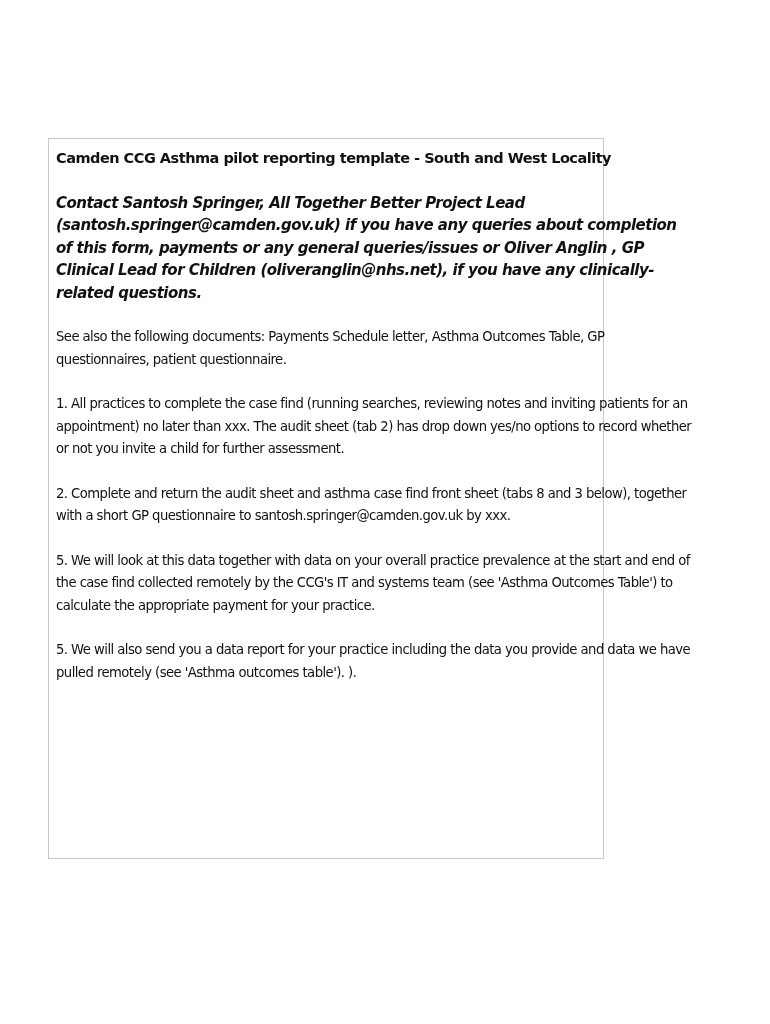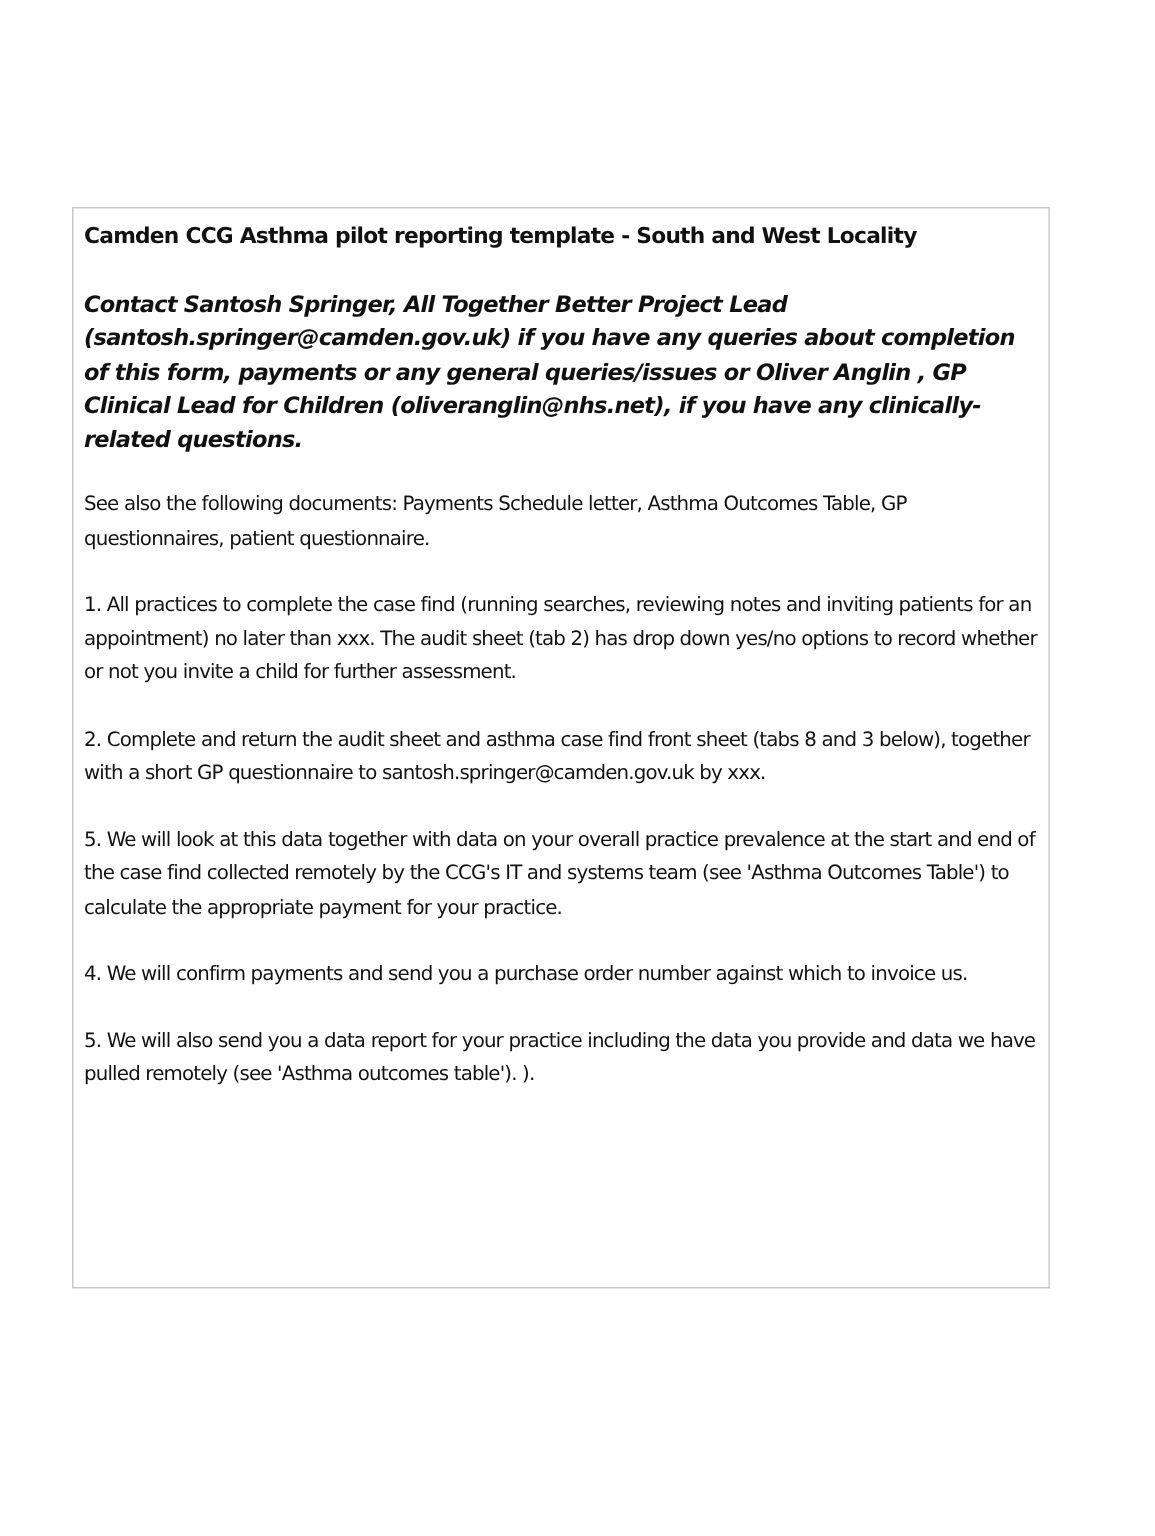--- a/index.html
+++ b/index.html
@@ -12,21 +12,21 @@
       height: 1024px;
       position: relative;
       overflow: hidden;
       font-family: "DejaVu Sans", sans-serif;
       color: #111111;
     }
     .sheet-box {
       position: absolute;
       left: 48px;
       top: 138px;
-      width: 652px;
+      width: 556px;
       height: 721px;
       border: 1px solid #c8c8c8;
       box-sizing: border-box;
       background: #ffffff;
     }
     .content {
       position: absolute;
       left: 7px;
       top: 8px;
       width: 640px;
@@ -59,16 +59,15 @@
 <body>
 
 <div class="sheet-box">
   <div class="content">
     <p class="title">Camden CCG Asthma pilot reporting template  - South and West Locality</p>
     <p class="contact">Contact Santosh Springer, All Together Better Project Lead (santosh.springer@camden.gov.uk) if you have any queries about completion of this form, payments or any general queries/issues or Oliver Anglin , GP Clinical Lead for Children (oliveranglin@nhs.net), if you have any clinically-related questions.</p>
     <p>See also the following documents: Payments Schedule letter, Asthma Outcomes Table, GP questionnaires, patient questionnaire.</p>
     <p>1. All practices to complete the case find (running searches, reviewing notes and inviting patients for an appointment) no later than xxx.  The audit sheet (tab 2) has drop down yes/no options to record whether or not you invite a child for further assessment.</p>
     <p>2. Complete and return the audit sheet and asthma case find front sheet (tabs 8 and 3 below), together with a short GP questionnaire  to santosh.springer@camden.gov.uk by xxx.</p>
     <p>5. We will look at this data together with data on your overall practice prevalence at the start and end of the case find collected remotely by the CCG's IT and systems team (see 'Asthma Outcomes Table') to calculate the appropriate payment for your practice.</p>
-    <p>4. We will confirm payments and send you a purchase order number against which to invoice us.</p>
     <p>5. We will also send you a data report for your practice including the data you provide and data we have pulled remotely (see 'Asthma outcomes table').  ).</p>
   </div>
 </div>
 
 </body></html>

